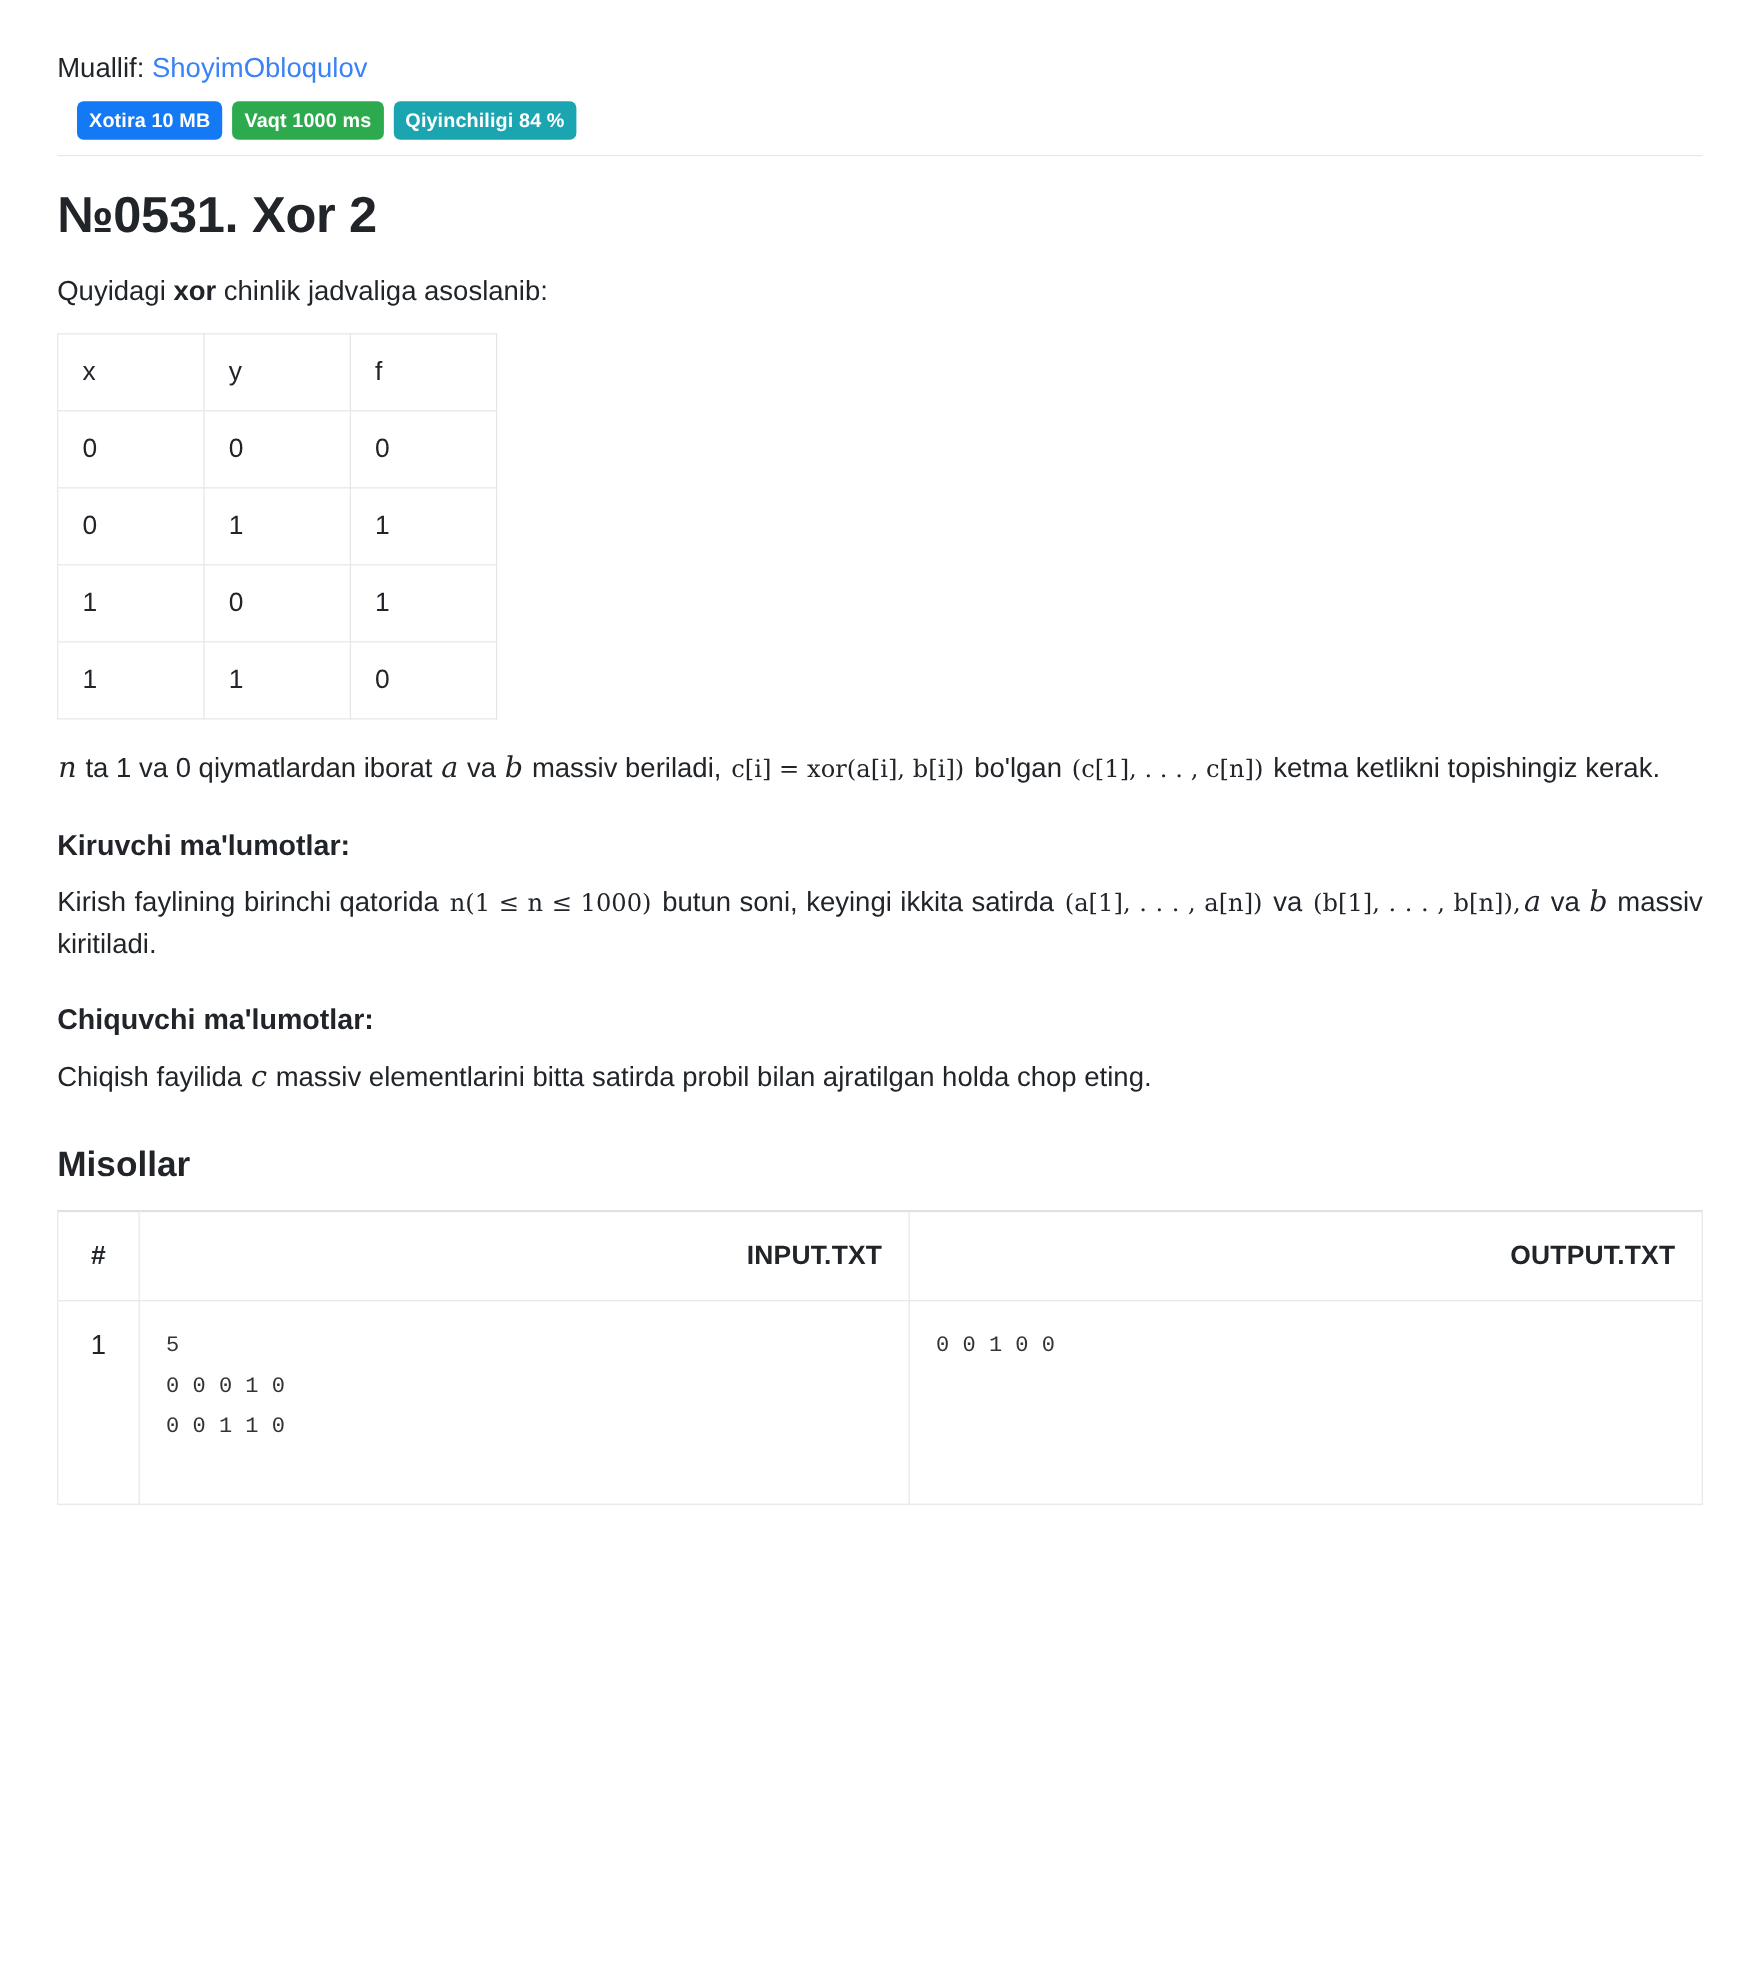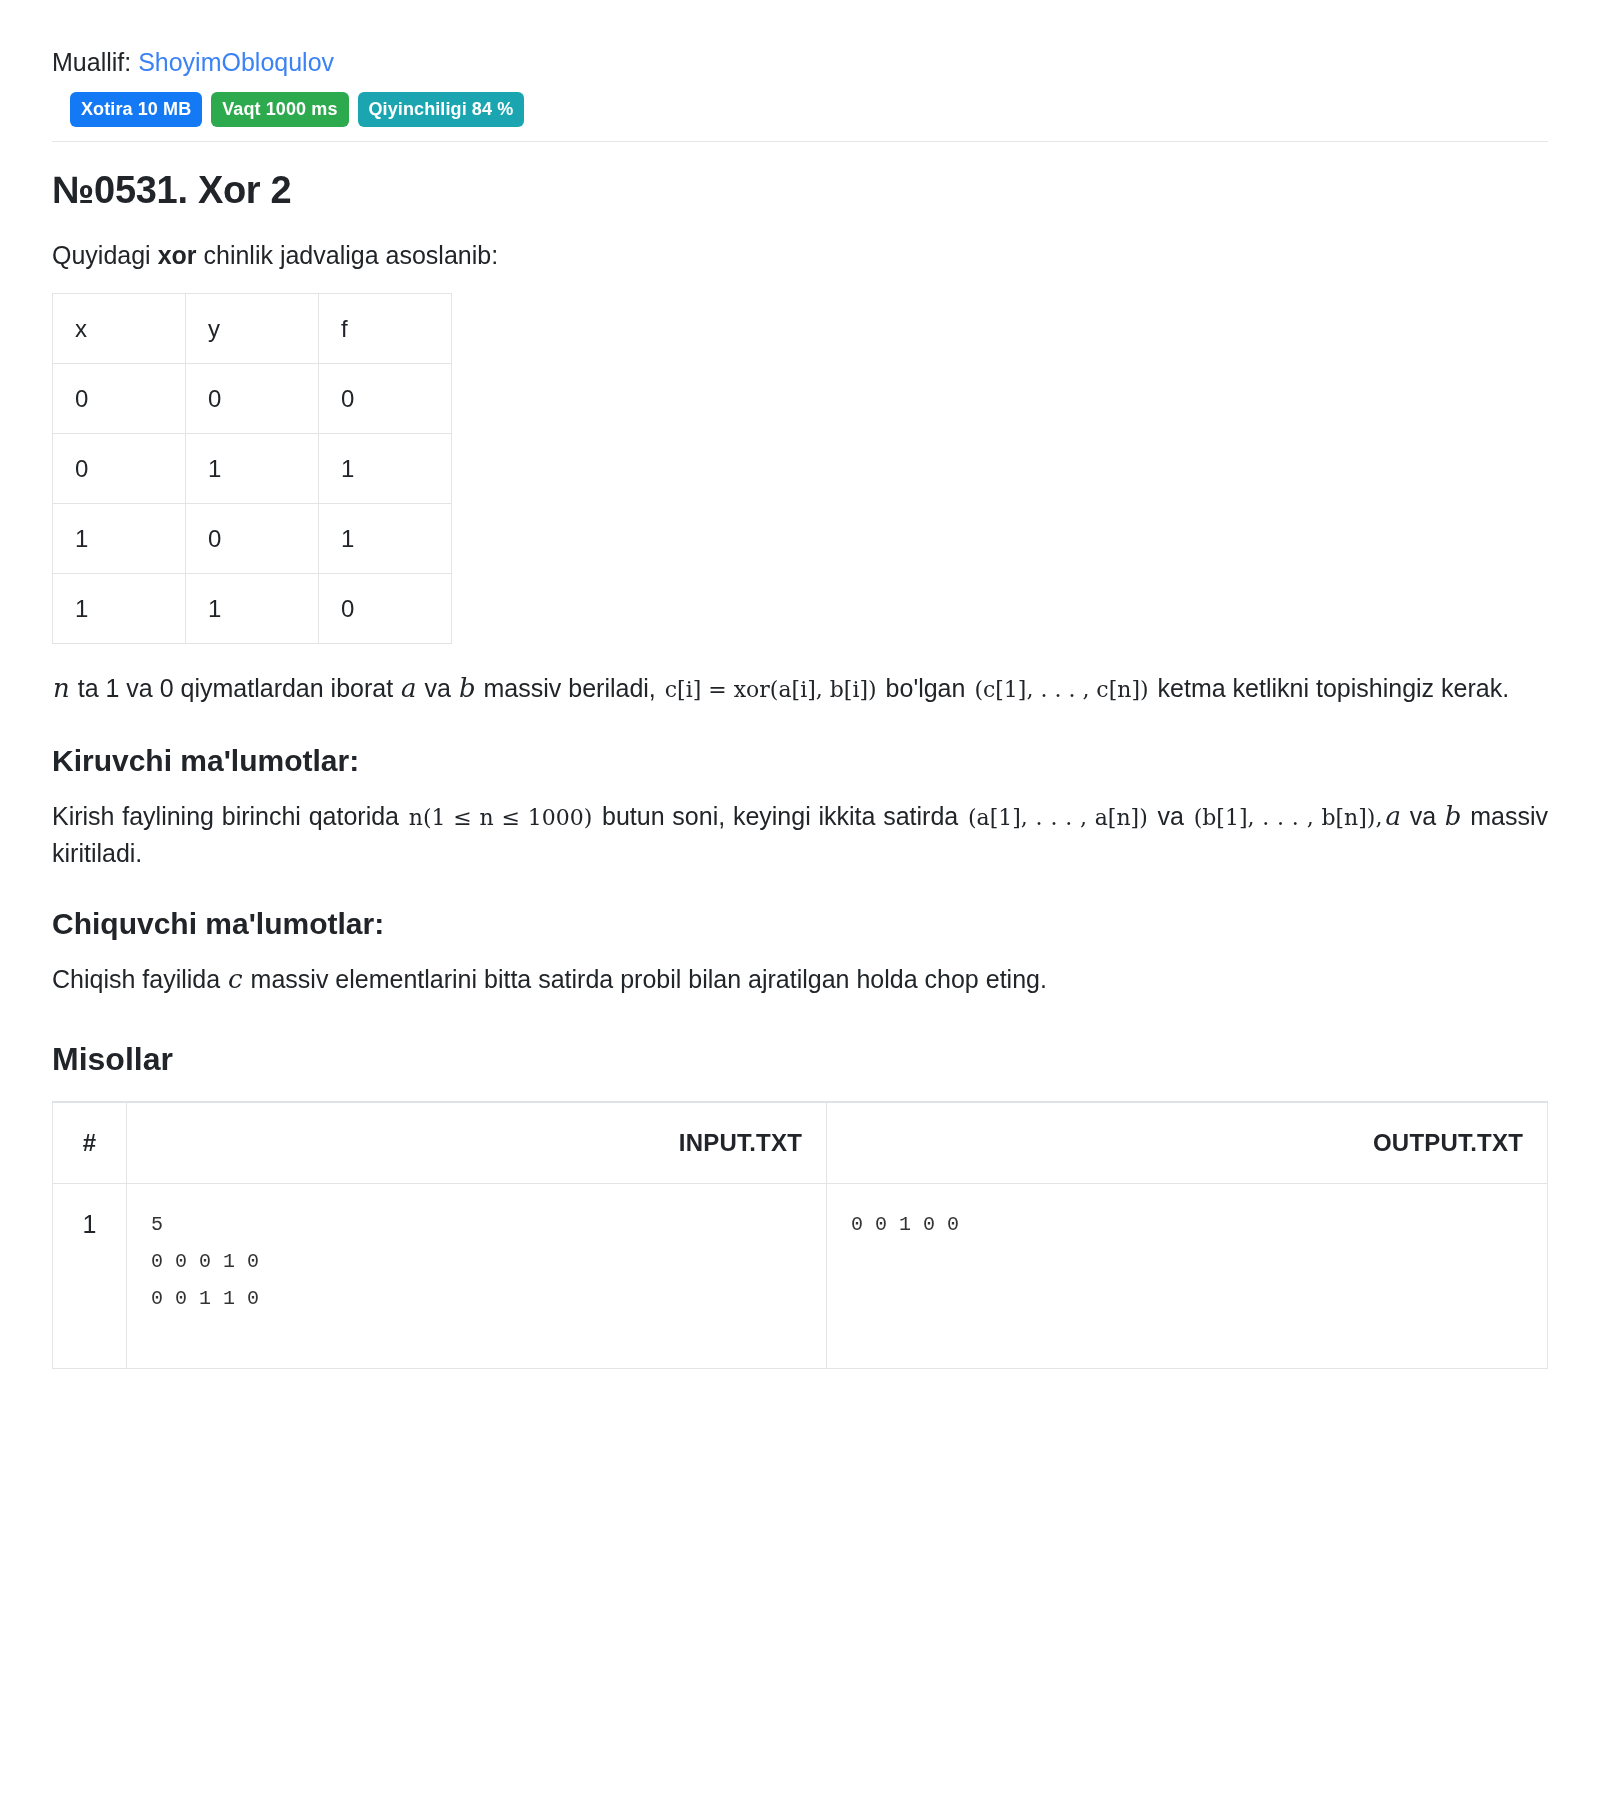--- a/index.html
+++ b/index.html
@@ -58,21 +58,21 @@
   
   .divider {
     border: 0;
     border-top: 1px solid #e6e6e6;
     margin: 0 0 0 0;
     width: 100%;
   }
 
   
   .page-title {
-    font-size: 38px;
+    font-size: 46px;
     font-weight: 700;
     line-height: 1.2;
     margin: 26px 0 24px 0;
     color: #212529;
     letter-spacing: -0.3px;
   }
 
   
   p.body-text {
     font-size: 25px;
@@ -112,21 +112,21 @@
     font-size: 24px;
     font-weight: 400;
     text-align: left;
     color: #212529;
     height: 70px;
     vertical-align: middle;
   }
 
   
   h2.section-heading {
-    font-size: 30px;
+    font-size: 26px;
     font-weight: 700;
     margin: 34px 0 18px 0;
     color: #212529;
     line-height: 1.25;
   }
   h2.misollar {
     font-size: 32px;
     margin: 40px 0 22px 0;
   }
 

